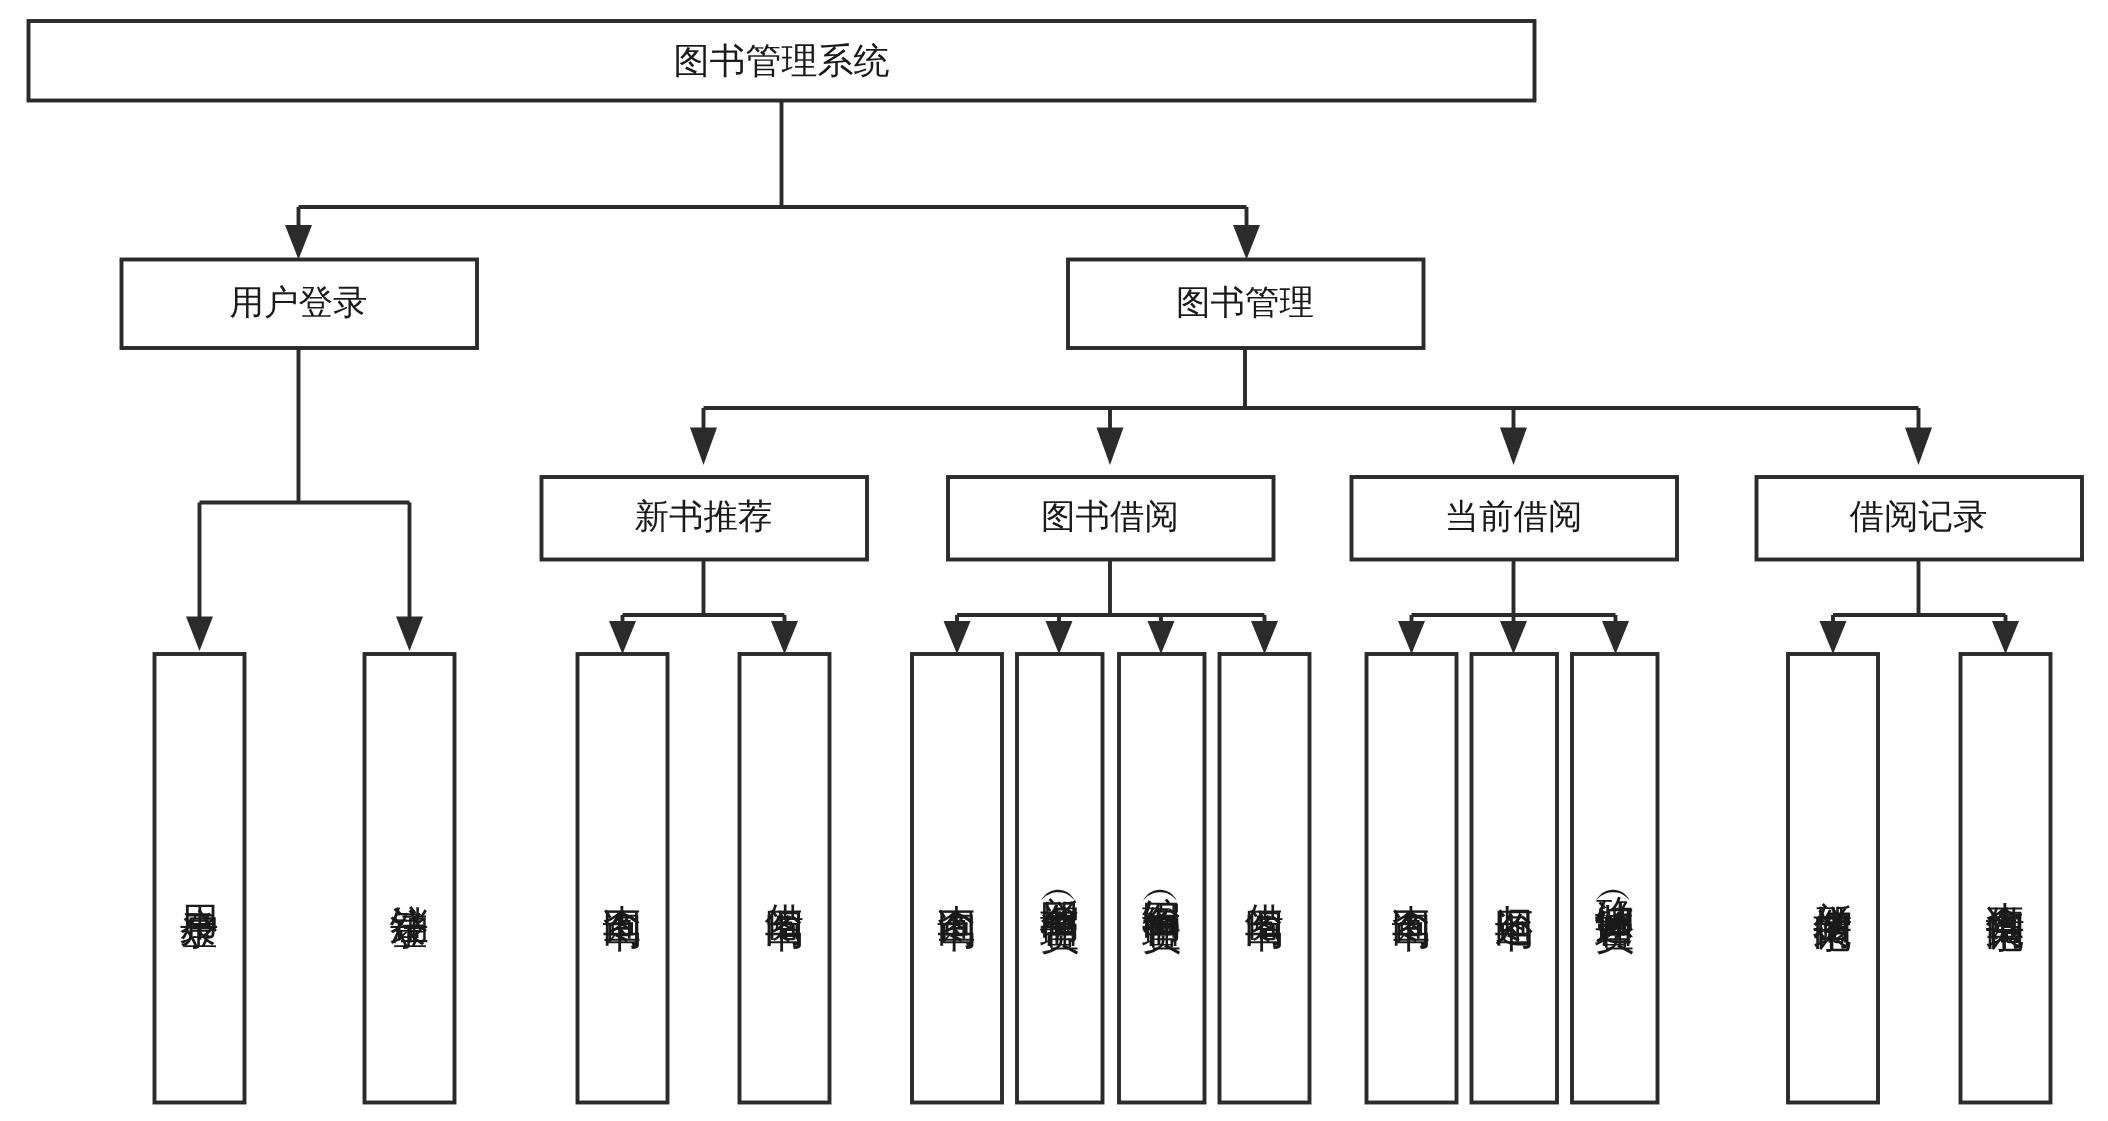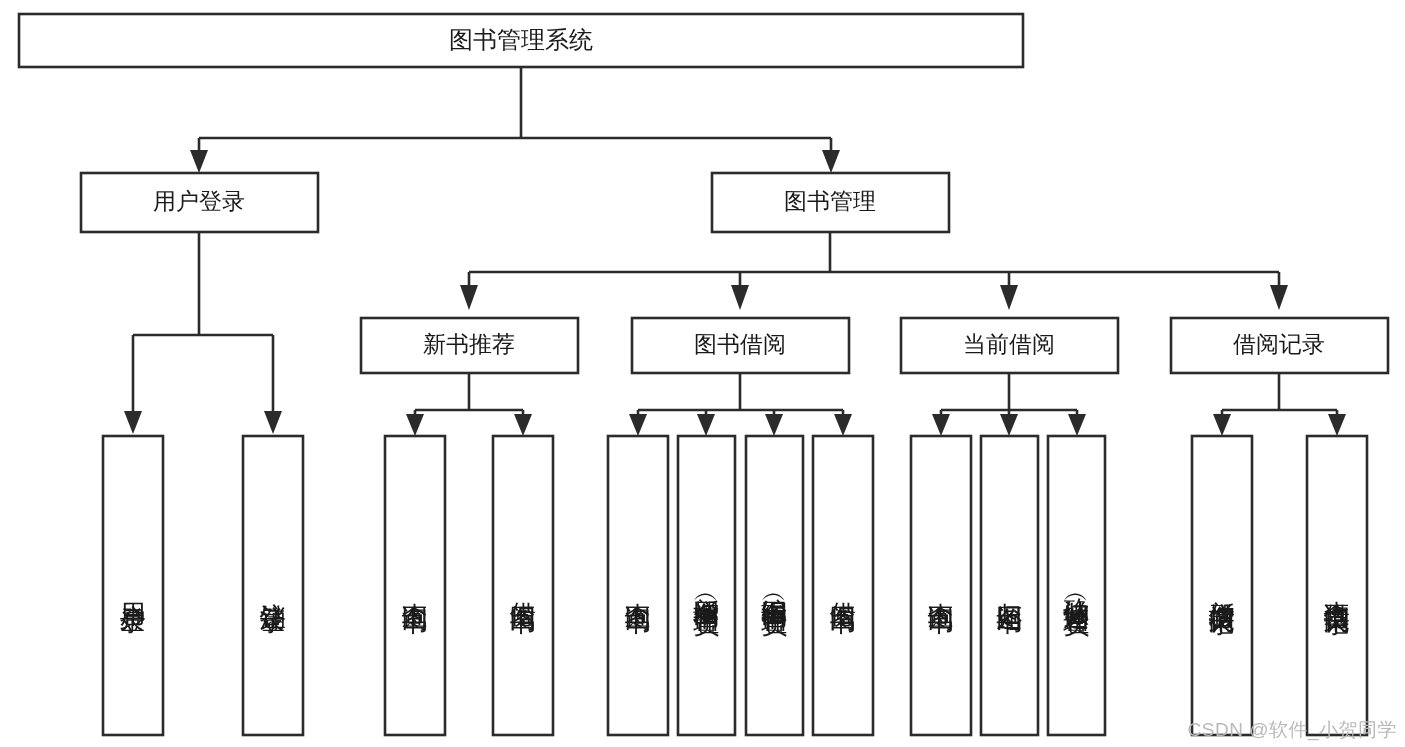--- a/index.html
+++ b/index.html
@@ -215,15 +215,14 @@
   <div class="vlabel" style="left:746px; top:436px; width:57px; height:299px;">编辑图书（管理员）</div>
   <div class="vlabel" style="left:813px; top:436px; width:60px; height:299px;">借阅图书</div>
 
   <div class="vlabel" style="left:911px; top:436px; width:60px; height:299px;">查询图书</div>
   <div class="vlabel" style="left:981px; top:436px; width:57px; height:299px;">归还图书</div>
   <div class="vlabel" style="left:1048px; top:436px; width:57px; height:299px;">确认归还（管理员）</div>
 
   <div class="vlabel" style="left:1192px; top:436px; width:60px; height:299px;">新增借阅记录</div>
   <div class="vlabel" style="left:1307px; top:436px; width:60px; height:299px;">查询借阅记录</div>
 
-  <div id="watermark">CSDN @软件_小贺同学</div>
 
 </div>
 
 </body></html>

